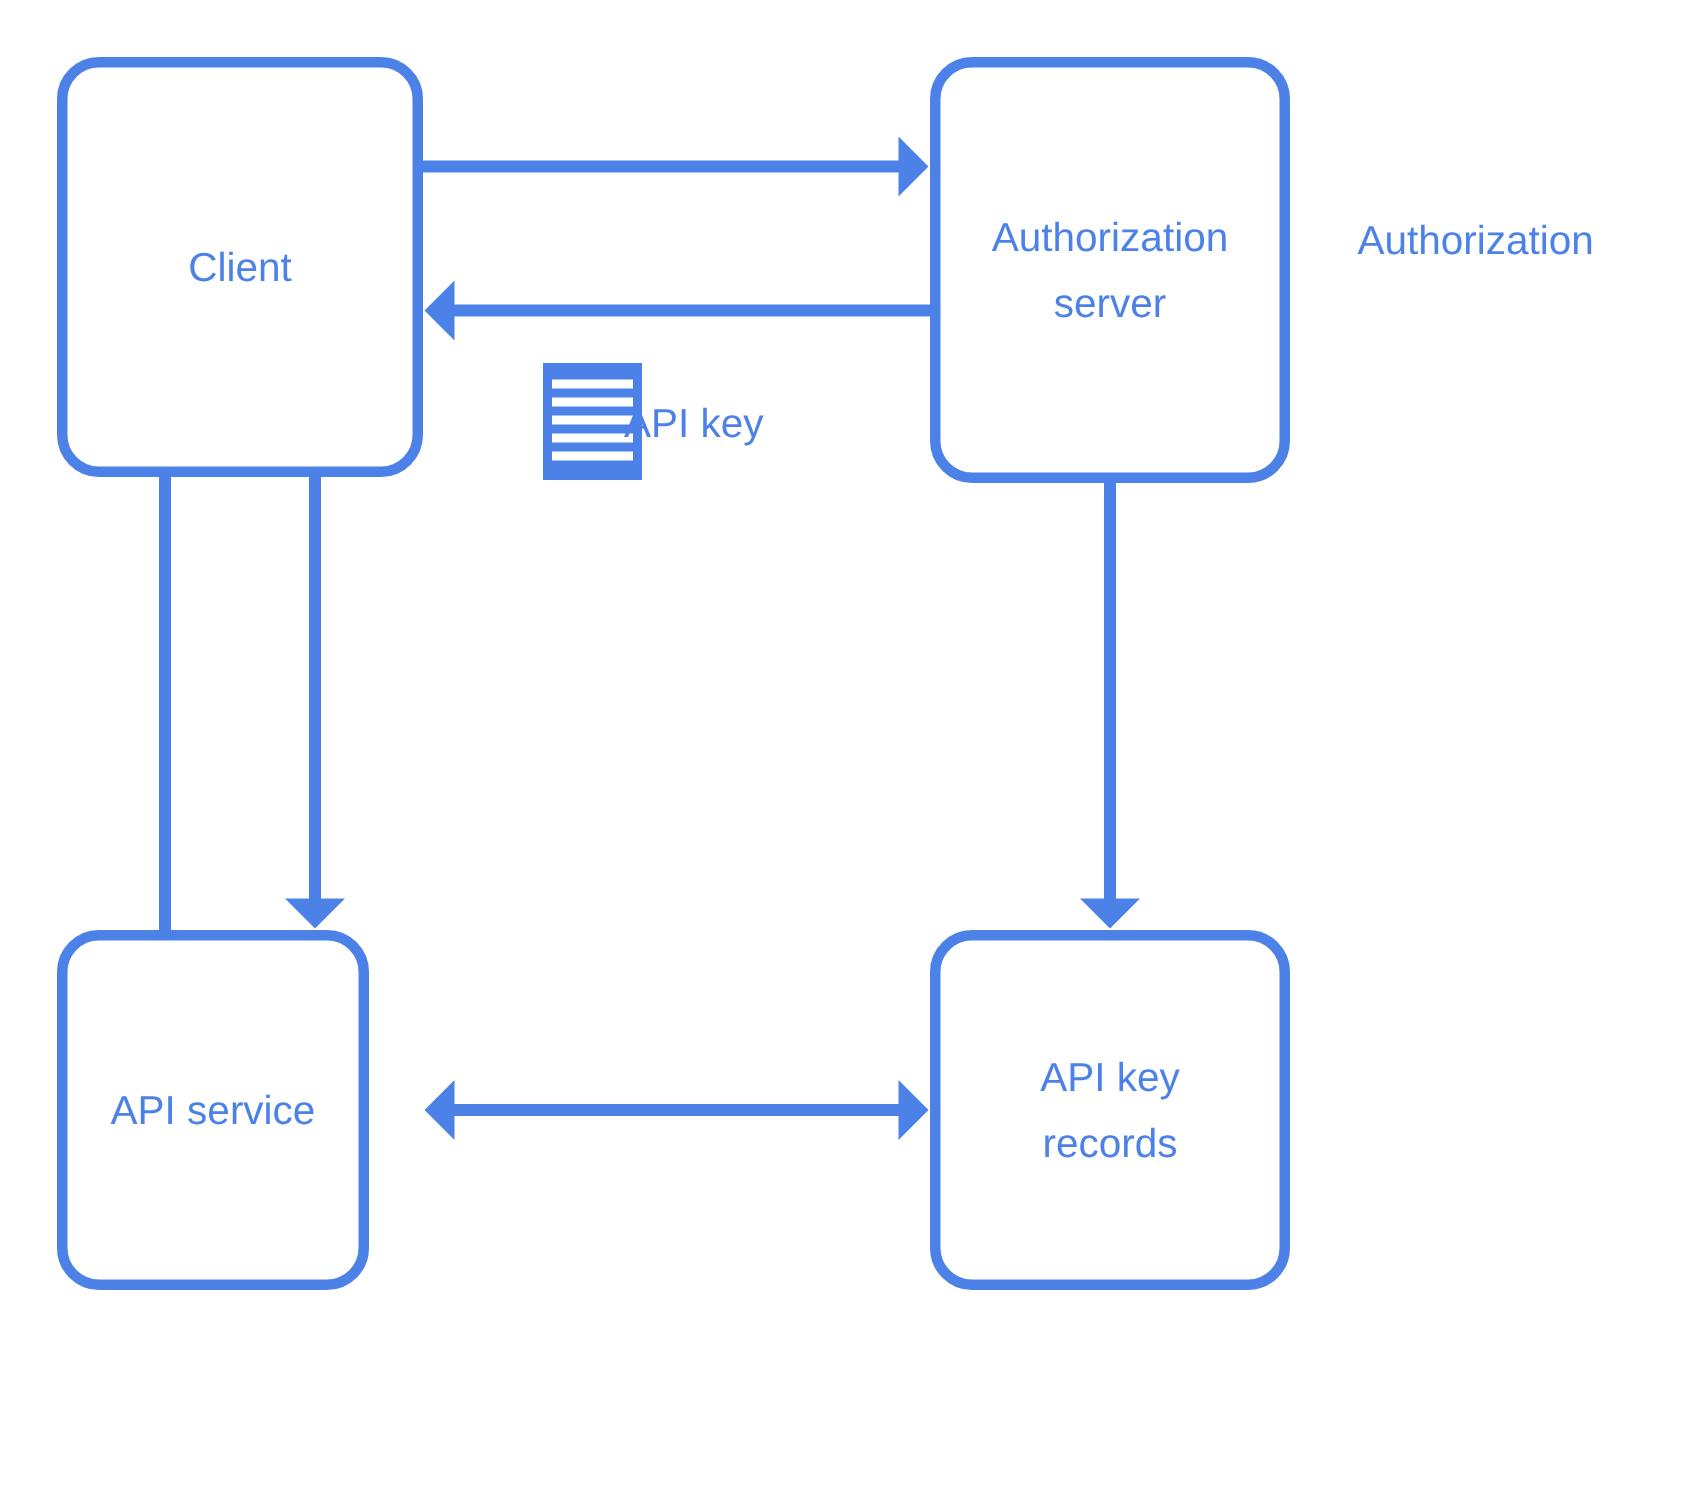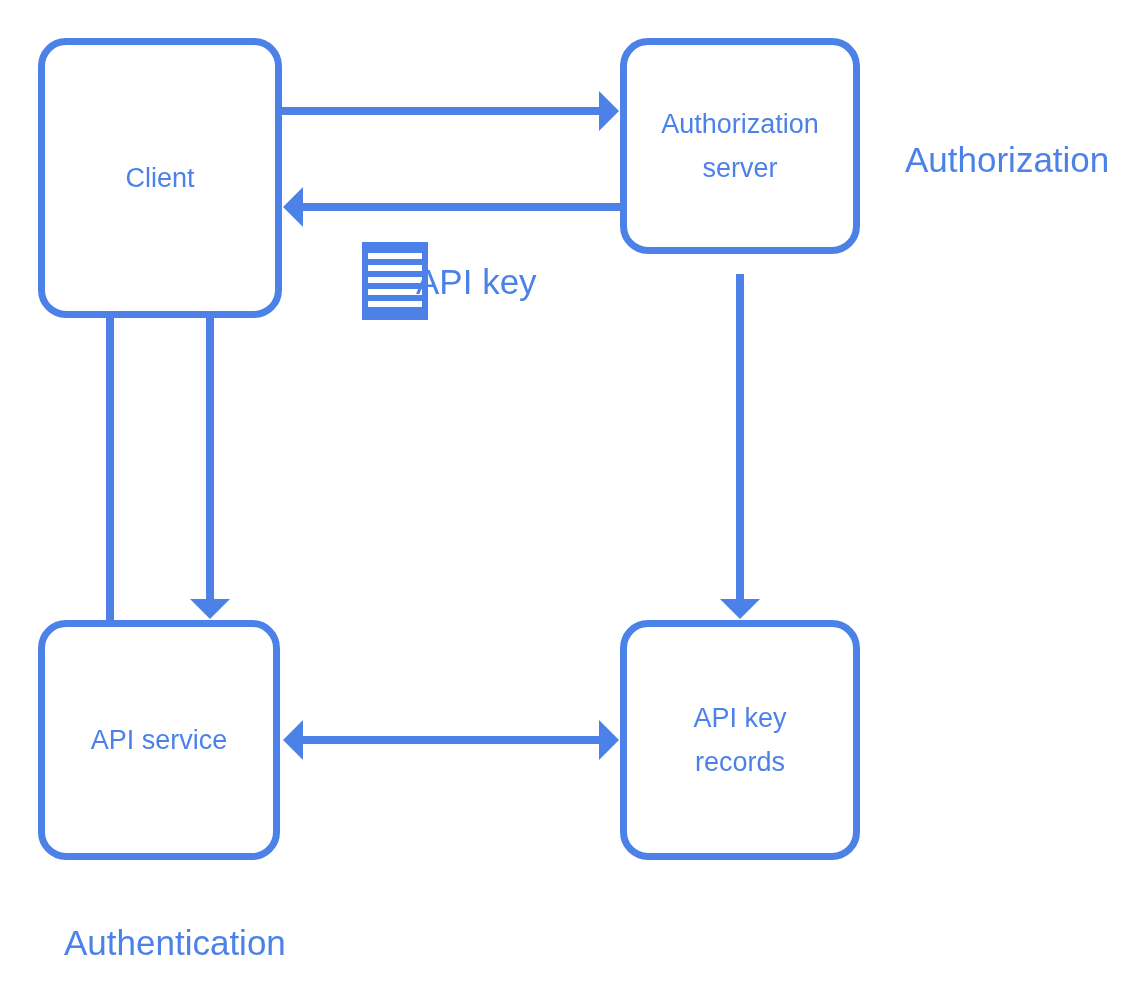--- a/index.html
+++ b/index.html
@@ -22,29 +22,29 @@
     background: #ffffff;
     border: 7px solid var(--accent);
     border-radius: 28px;
     display: flex; align-items: center; justify-content: center;
     text-align: center;
   }
   .node .node-label {
     font-size: 27px; line-height: 44px; color: var(--accent);
   }
   .node-client        { left: 38px;  top: 38px;  width: 244px; height: 280px; }
-  .node-auth-server   { left: 620px; top: 38px;  width: 240px; height: 216px; }
-  .node-api-service   { left: 38px;  top: 620px; width: 242px; height: 240px; }
+  .node-auth-server   { left: 620px; top: 38px;  width: 240px; height: 284px; }
+  .node-api-service   { left: 38px;  top: 620px; width: 208px; height: 240px; }
   .node-api-records   { left: 620px; top: 620px; width: 240px; height: 240px; }
   .node-auth-server .node-label { max-width: 200px; }
   .node-api-records .node-label { max-width: 150px; }
 
   .free-label {
     position: absolute; z-index: 3;
-    font-size: 35px; line-height: 32px; color: var(--accent);
+    font-size: 27px; line-height: 32px; color: var(--accent);
     white-space: nowrap;
   }
   .label-authorization  { left: 905px; top: 144px; }
   .label-authentication { left: 64px;  top: 927px; }
   .label-api-key        { left: 416px; top: 266px; }
   .label-request {
     left: 245px; top: 420px;
     white-space: normal; width: 175px; line-height: 45px;
   }
 
@@ -118,15 +118,14 @@
     <div class="stripe"></div>
     <div class="stripe"></div>
     <div class="stripe"></div>
   </div>
 
   <div class="free-label label-api-key">API key</div>
 
 
   <div class="free-label label-authorization">Authorization</div>
 
-  <div class="free-label label-authentication">Authentication</div>
 
 </div>
 
 </body></html>

